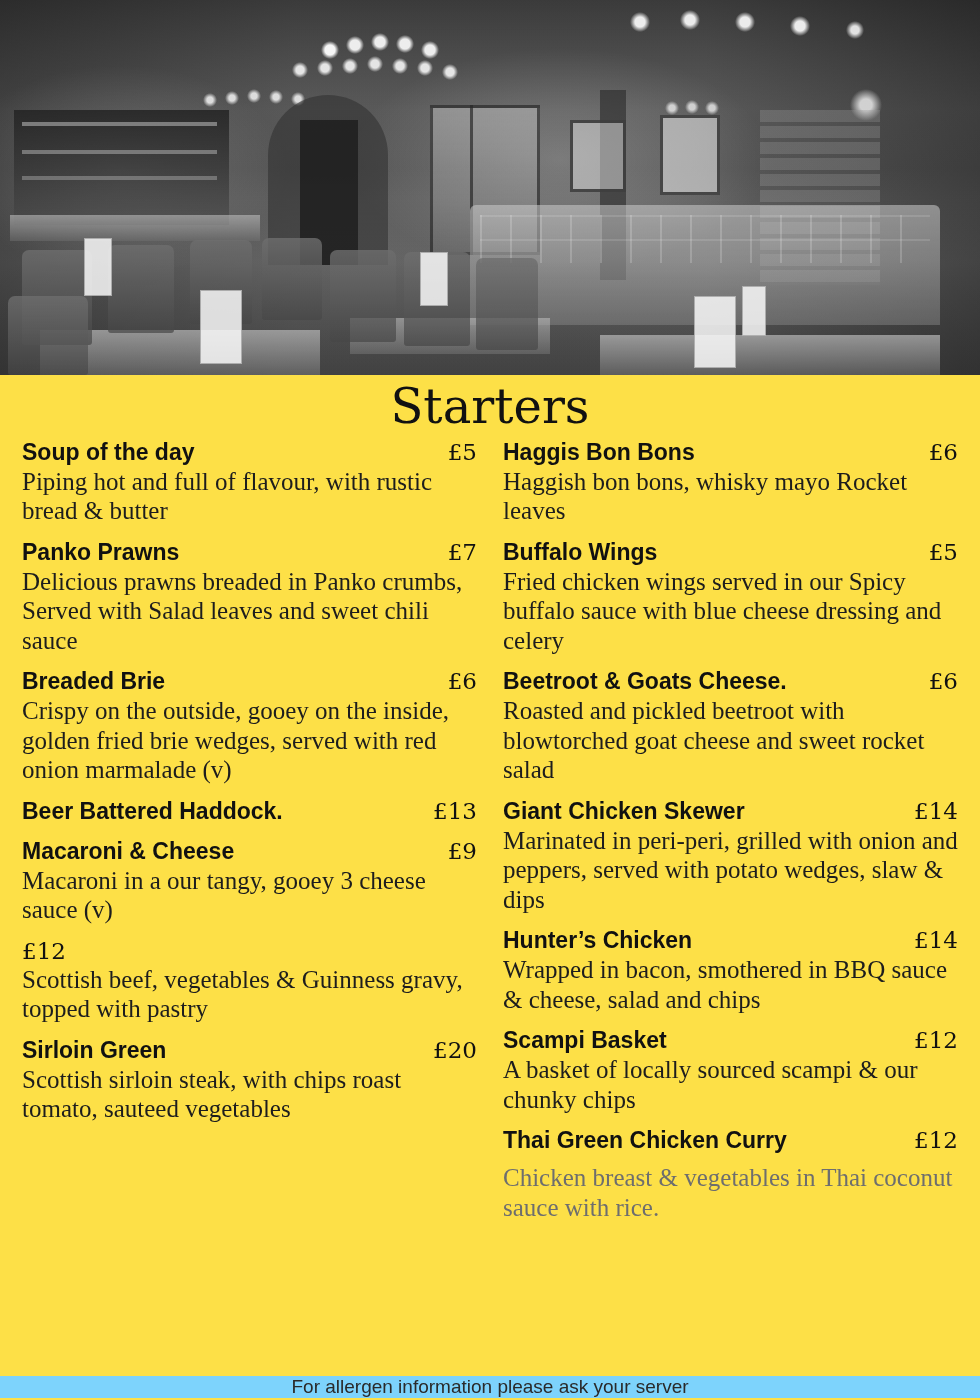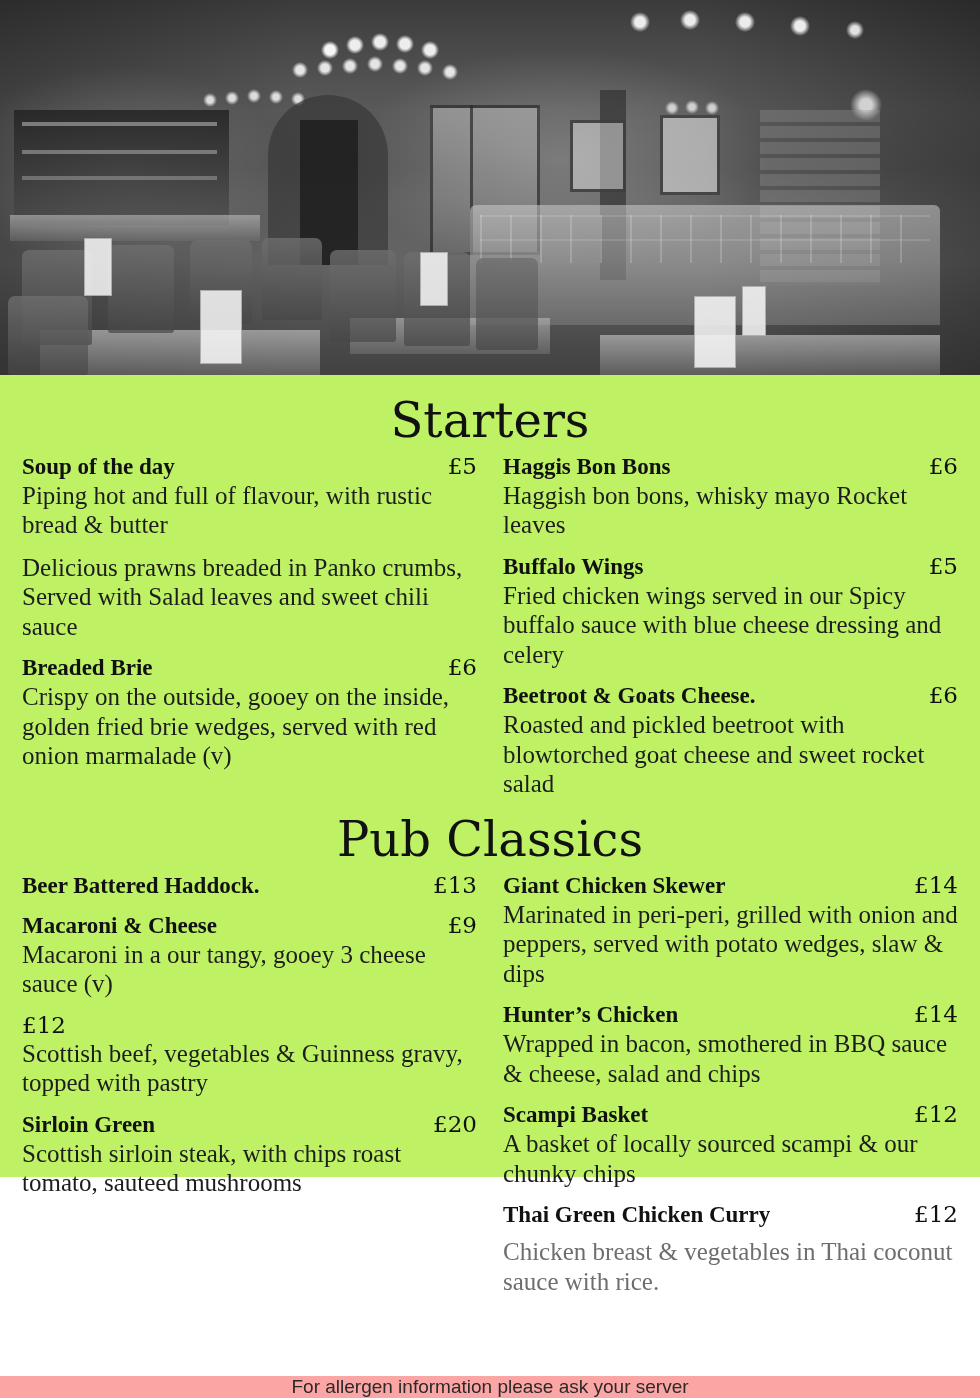--- a/index.html
+++ b/index.html
@@ -105,23 +105,23 @@
   .m3 { left: 420px; top: 252px; width: 26px; height: 52px; }
   .m4 { left: 694px; top: 296px; width: 40px; height: 70px; }
   .m5 { left: 742px; top: 286px; width: 22px; height: 48px; }
 
   
   .menu {
     position: absolute;
     top: 375px;
     left: 0;
     width: 980px;
-    height: 802px;
-    background: #bef264;
-    padding: 18px 22px;
+    height: 1025px;
+    background: #fde047;
+    padding: 4px 22px;
     box-sizing: border-box;
   }
   .section-title {
     text-align: center;
     font-family: "DejaVu Serif", "Liberation Serif", serif;
     font-weight: 400;
     font-size: 48px;
     letter-spacing: 0px;
     color: #111;
     margin: 2px 0 6px 0;
@@ -138,21 +138,21 @@
   .item {
     margin-bottom: 13px;
   }
   .item-head {
     display: flex;
     align-items: baseline;
     justify-content: space-between;
     gap: 8px;
   }
   .item-name {
-    font-family: Liberation Serif, serif;
+    font-family: Liberation Sans, sans-serif;
     font-weight: 700;
     font-size: 23px;
     color: #111;
     white-space: nowrap;
   }
   .item-price {
     font-family: "DejaVu Serif", "Liberation Serif", serif;
     font-weight: 400;
     font-size: 23px;
     color: #111;
@@ -169,21 +169,21 @@
 
   .allergen {
     position: absolute;
     left: 0;
     right: 0;
     bottom: 2px;
     text-align: center;
     font-family: "Liberation Sans", sans-serif;
     font-size: 19px;
     color: #2a2a2a;
-    background: #fca5a5;
+    background: #7dd3fc;
   }
 </style>
 </head>
 <body>
 
 <div class="hero">
   <div class="hero-photo"></div>
   <div class="hp bar-back"></div>
   <div class="hp bar-shelf1"></div>
   <div class="hp bar-shelf2"></div>
@@ -225,20 +225,24 @@
 
       <div class="item">
         <div class="item-head">
           <span class="item-name">Soup of the day</span>
           <span class="item-price">£5</span>
         </div>
         <div class="item-desc">Piping hot and full of flavour, with rustic bread &amp; butter</div>
       </div>
 
       <div class="item">
+        <div class="item-head">
+          <span class="item-name">Panko Prawns</span>
+          <span class="item-price">£7</span>
+        </div>
         <div class="item-desc">Delicious prawns breaded in Panko crumbs, Served with Salad leaves and sweet chili sauce</div>
       </div>
 
       <div class="item">
         <div class="item-head">
           <span class="item-name">Breaded Brie</span>
           <span class="item-price">£6</span>
         </div>
         <div class="item-desc">Crispy on the outside, gooey on the inside, golden fried brie wedges, served with red onion marmalade (v)</div>
       </div>
@@ -266,21 +270,20 @@
         <div class="item-head">
           <span class="item-name">Beetroot &amp; Goats Cheese.</span>
           <span class="item-price">£6</span>
         </div>
         <div class="item-desc">Roasted and pickled beetroot with blowtorched goat cheese and sweet rocket salad</div>
       </div>
 
     </div>
   </div>
 
-  <h2 class="section-title">Pub Classics</h2>
   <div class="columns">
     <div class="col">
 
       <div class="item">
         <div class="item-head">
           <span class="item-name">Beer Battered Haddock.</span>
           <span class="item-price">£13</span>
         </div>
       </div>
 
@@ -297,21 +300,21 @@
           <span class="item-price">£12</span>
         </div>
         <div class="item-desc">Scottish beef, vegetables &amp; Guinness gravy, topped with pastry</div>
       </div>
 
       <div class="item">
         <div class="item-head">
           <span class="item-name">Sirloin Green</span>
           <span class="item-price">£20</span>
         </div>
-        <div class="item-desc">Scottish sirloin steak, with chips roast tomato,  sauteed mushrooms</div>
+        <div class="item-desc">Scottish sirloin steak, with chips roast tomato,  sauteed vegetables</div>
       </div>
 
     </div>
     <div class="col">
 
       <div class="item">
         <div class="item-head">
           <span class="item-name">Giant Chicken Skewer</span>
           <span class="item-price">£14</span>
         </div>

